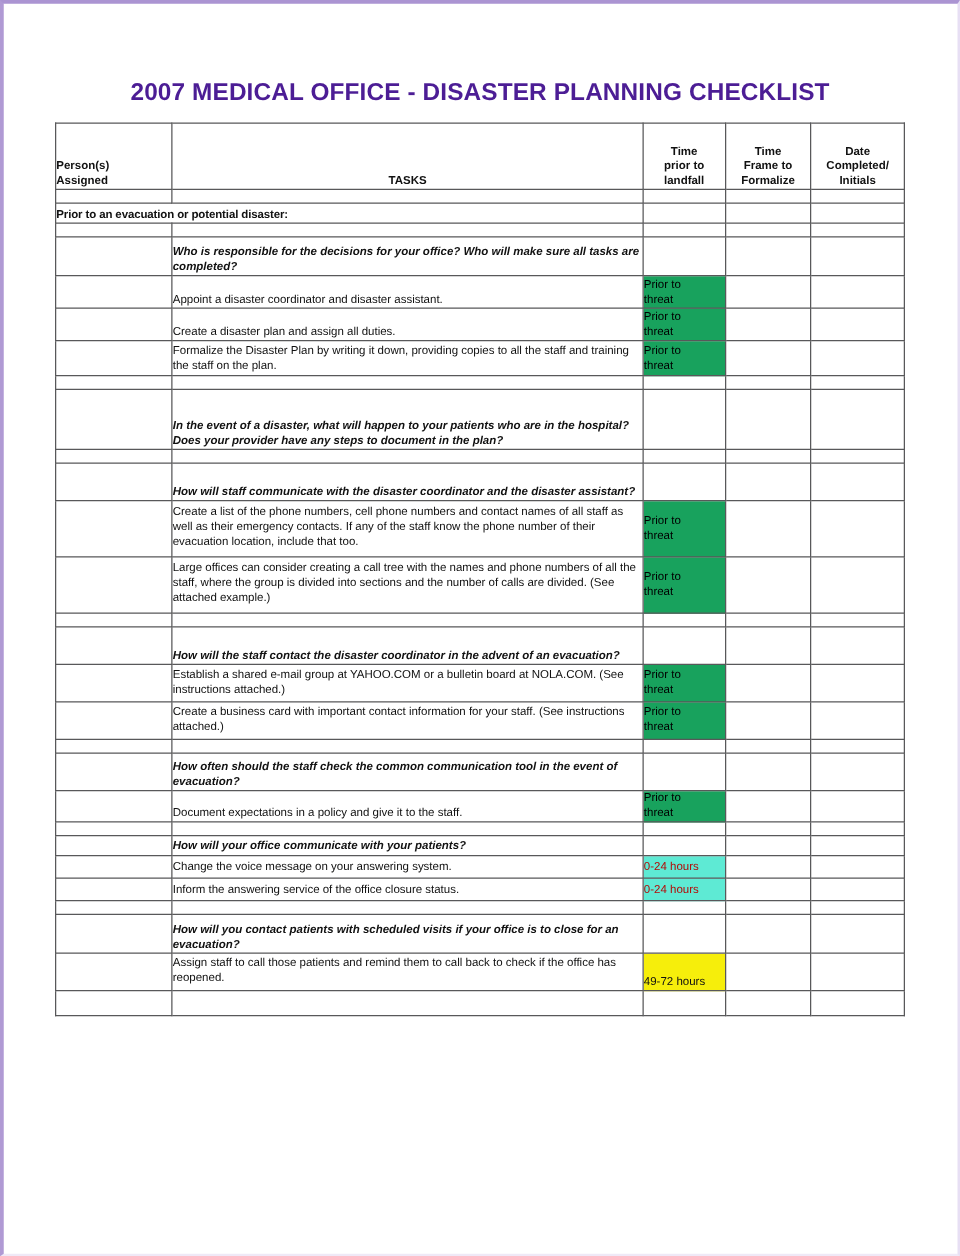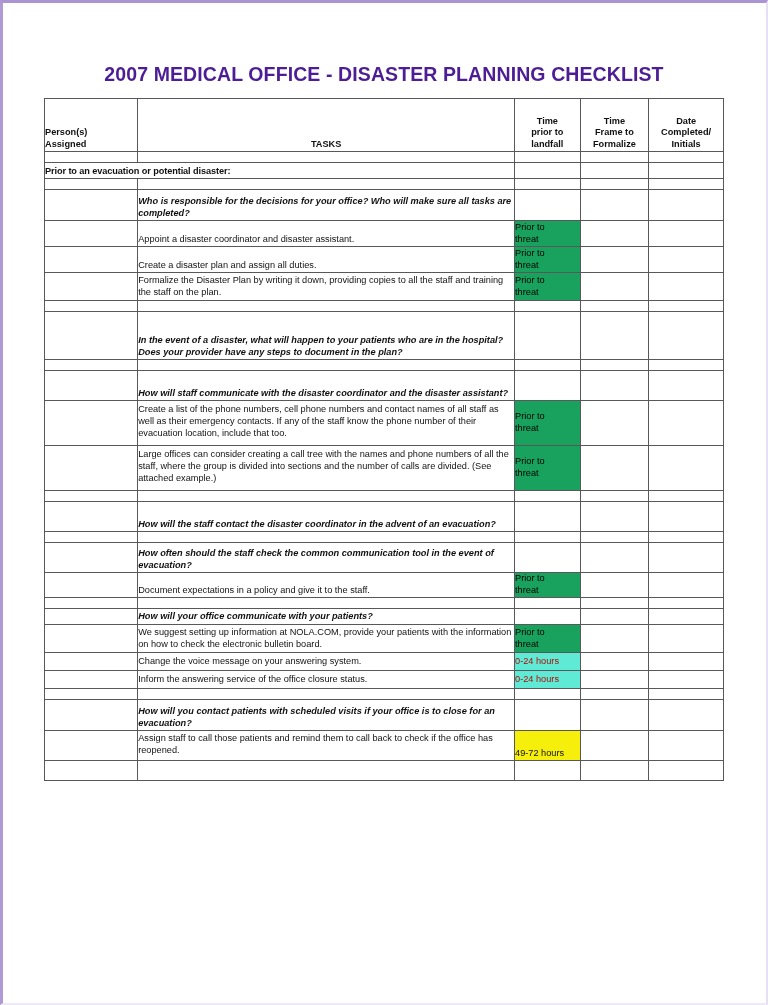--- a/index.html
+++ b/index.html
@@ -298,21 +298,41 @@
       </tr>
 
       <tr style="height:30px;">
         <td class="empty"></td>
         <td class="q-cell">How will the staff contact the disaster coordinator in the advent of an evacuation?</td>
         <td class="empty"></td>
         <td class="empty"></td>
         <td class="empty"></td>
       </tr>
 
-
+      <tr style="height:30px;">
+        <td class="empty"></td>
+        <td class="task-cell" style="vertical-align:top;padding-top:2px;">Establish a shared e-mail group at YAHOO.COM or a bulletin board at NOLA.COM. (See instructions attached.)</td>
+        <td class="time-cell green" style="vertical-align:top;padding-top:2px;">
+          <span>Prior to</span><br>
+          <span>threat</span>
+        </td>
+        <td class="empty"></td>
+        <td class="empty"></td>
+      </tr>
+
+      <tr style="height:30px;">
+        <td class="empty"></td>
+        <td class="task-cell" style="vertical-align:top;padding-top:2px;">Create a business card with important contact information for your staff. (See instructions attached.)</td>
+        <td class="time-cell green" style="vertical-align:top;padding-top:2px;">
+          <span>Prior to</span><br>
+          <span>threat</span>
+        </td>
+        <td class="empty"></td>
+        <td class="empty"></td>
+      </tr>
 
       <tr class="blank-row">
         <td class="empty"></td>
         <td class="empty"></td>
         <td class="empty"></td>
         <td class="empty"></td>
         <td class="empty"></td>
       </tr>
 
       <tr style="height:30px;">
@@ -343,30 +363,20 @@
       </tr>
 
       <tr style="height:16px;">
         <td class="empty"></td>
         <td class="q-cell" style="vertical-align:middle;padding-top:1px;">How will your office communicate with your patients?</td>
         <td class="empty"></td>
         <td class="empty"></td>
         <td class="empty"></td>
       </tr>
 
-      <tr style="height:28px;">
-        <td class="empty"></td>
-        <td class="task-cell" style="vertical-align:top;padding-top:2px;">We suggest setting up information at NOLA.COM, provide your patients with the information on how to check the electronic bulletin board.</td>
-        <td class="time-cell green" style="vertical-align:top;padding-top:2px;">
-          <span>Prior to</span><br>
-          <span>threat</span>
-        </td>
-        <td class="empty"></td>
-        <td class="empty"></td>
-      </tr>
 
       <tr style="height:18px;">
         <td class="empty"></td>
         <td class="task-cell" style="vertical-align:middle;">Change the voice message on your answering system.</td>
         <td class="time-cell red" style="vertical-align:middle;">0-24 hours</td>
         <td class="empty"></td>
         <td class="empty"></td>
       </tr>
 
       <tr style="height:18px;">

